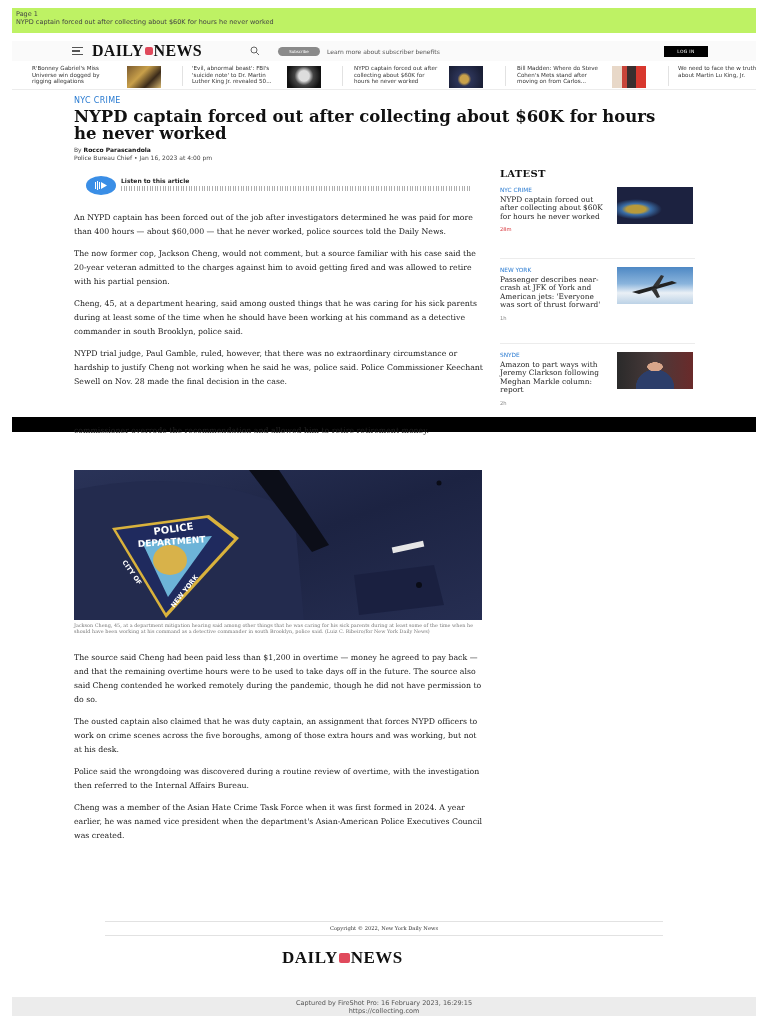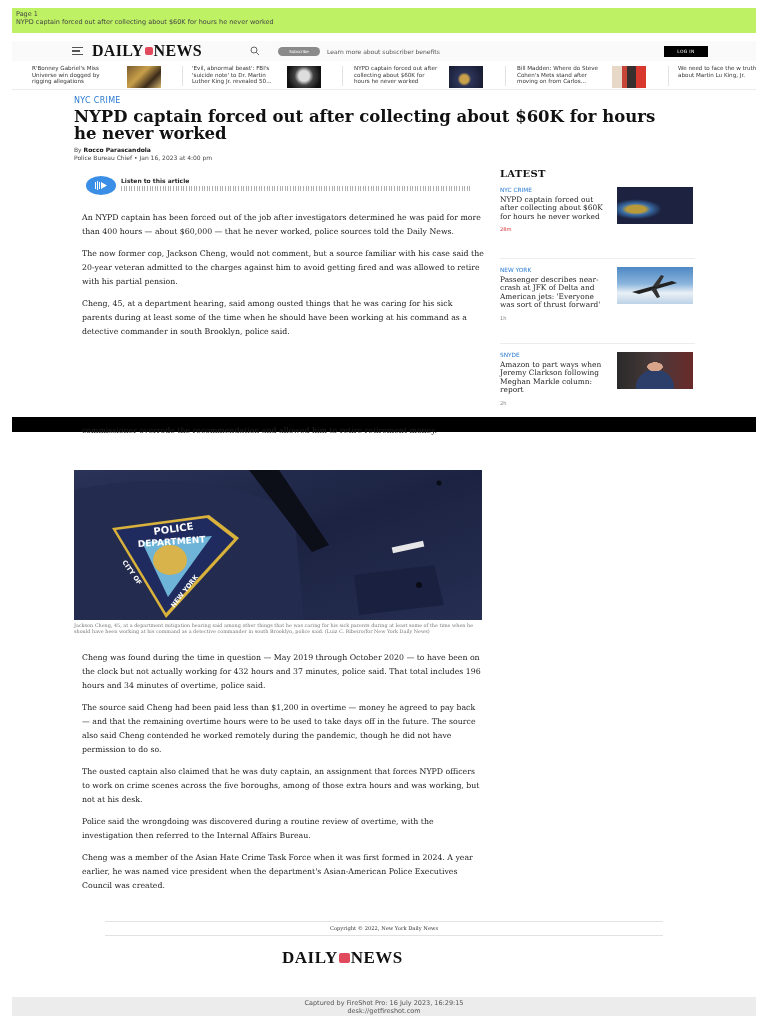--- a/index.html
+++ b/index.html
@@ -69,21 +69,21 @@
   .play-btn {
     position: absolute; left: 0; top: 0; width: 30px; height: 19px; border-radius: 50%;
     background: #3a8ee6; cursor: pointer;
   }
   .play-btn svg { position: absolute; left: 9px; top: 5px; }
   .listen-label { position: absolute; left: 35px; top: 1px; font-family: "DejaVu Sans", sans-serif; font-size: 6px; font-weight: bold; color: #222; }
   .waveform { position: absolute; left: 35px; top: 10px; width: 350px; height: 5px; cursor: pointer;
     background: repeating-linear-gradient(90deg, #999 0 1px, transparent 1px 2.6px); opacity: 0.8; }
 
   .body-text { position: absolute; left: 74px; width: 410px; font-family: "DejaVu Serif", serif; font-size: 7.8px; line-height: 14px; color: #222; }
-  .body-text p { margin-bottom: 8px; margin-left: 8px; }
+  .body-text p { margin-bottom: 8px; }
 
   .sidebar { position: absolute; left: 500px; top: 168px; width: 195px; }
   .latest-title { font-family: "DejaVu Serif", serif; font-weight: bold; font-size: 10px; color: #111; letter-spacing: 0.3px; }
   .latest-item { position: relative; height: 72px; border-bottom: 1px solid #ececec; margin-top: 8px; cursor: pointer; }
   .latest-item .cat { font-family: "DejaVu Sans", sans-serif; font-size: 5.8px; color: #2a7bd1; margin-bottom: 3px; }
   .latest-item .ttl { font-family: "DejaVu Serif", serif; font-size: 7.4px; line-height: 8.4px; color: #222; width: 110px; }
   .latest-item .age { font-family: "DejaVu Sans", sans-serif; font-size: 5.2px; color: #888; margin-top: 5px; }
   .latest-item .age.red { color: #d9383e; }
   .latest-item .img { position: absolute; left: 117px; top: 0; width: 76px; height: 37px; }
 
@@ -170,45 +170,46 @@
     </svg>
   </div>
   <div class="listen-label">Listen to this article</div>
   <div class="waveform"></div>
 </div>
 
 <div class="body-text" style="top:211px">
   <p>An NYPD captain has been forced out of the job after investigators determined he was paid for more than 400 hours — about $60,000 — that he never worked, police sources told the Daily News.</p>
   <p>The now former cop, Jackson Cheng, would not comment, but a source familiar with his case said the 20-year veteran admitted to the charges against him to avoid getting fired and was allowed to retire with his partial pension.</p>
   <p>Cheng, 45, at a department hearing, said among ousted things that he was caring for his sick parents during at least some of the time when he should have been working at his command as a detective commander in south Brooklyn, police said.</p>
+  <p>NYPD trial judge, Paul Gamble, ruled, however, that there was no extraordinary circumstance or hardship to justify Cheng not working when he said he was, police said. Police Commissioner Keechant Sewell on Nov. 28 made the final decision in the case.</p>
 </div>
 
 <div class="sidebar">
   <div class="latest-title">LATEST</div>
   <div class="latest-item" style="height:72px">
     <div class="cat">NYC CRIME</div>
     <div class="ttl">NYPD captain forced out after collecting about $60K for hours he never worked</div>
     <div class="age red">28m</div>
     <div class="img" style="background:radial-gradient(ellipse at 25% 60%,#b89a3a 0 12%,#3a6ea8 18%,#1c2240 32%),linear-gradient(135deg,#1c2240,#2e3660 60%,#151a30);"></div>
   </div>
   <div class="latest-item" style="height:77px">
     <div class="cat">NEW YORK</div>
-    <div class="ttl">Passenger describes near-crash at JFK of Delta and American jets: 'Everyone was sort of thrust forward'</div>
+    <div class="ttl">Passenger describes near-crash at JFK of York and American jets: 'Everyone was sort of thrust forward'</div>
     <div class="age">1h</div>
     <div class="img" style="background:linear-gradient(180deg,#4e88c4 0%,#8ab4dc 45%,#eaf0f6 70%,#bcd2e6 100%);">
       <svg width="76" height="37" viewBox="0 0 76 37">
           <path d="M15 25 L55 14 L60 16 L22 27 Z" fill="#222"></path>
           <path d="M36 19 L44 8 L47 9 L41 20 Z" fill="#333"></path>
           <path d="M34 22 L40 31 L43 30 L39 21 Z" fill="#333"></path>
         </svg>
     </div>
   </div>
   <div class="latest-item" style="height:77px">
     <div class="cat">SNYDE</div>
-    <div class="ttl">Amazon to part ways when Jeremy Clarkson following Meghan Markle column: report</div>
+    <div class="ttl">Amazon to part ways with Jeremy Clarkson following Meghan Markle column: report</div>
     <div class="age">2h</div>
     <div class="img" style="background:radial-gradient(ellipse at 50% 40%,#d8a58a 0 14%,transparent 15%),radial-gradient(ellipse at 50% 95%,#2c3e6a 0 35%,transparent 36%),linear-gradient(90deg,#2a2a2a,#4a3a3a 50%,#6a2a2a);"></div>
   </div>
 </div>
 
 <div class="black-bar"></div>
 
 <div class="body-text" style="top:424px">
   <p>commissioner overrode the recommendation and allowed him to retire retirement money.</p>
 </div>
@@ -237,30 +238,29 @@
       <text x="80" y="65" font-family="DejaVu Sans, sans-serif" font-size="10" font-weight="bold" fill="#fff" transform="rotate(-8 80 65)">POLICE</text>
       <text x="64" y="77" font-family="DejaVu Sans, sans-serif" font-size="9" font-weight="bold" fill="#fff" transform="rotate(-4 64 77)">DEPARTMENT</text>
       <text x="48" y="92" font-family="DejaVu Sans, sans-serif" font-size="6.5" font-weight="bold" fill="#fff" transform="rotate(55 48 92)">CITY OF</text>
       <text x="100" y="138" font-family="DejaVu Sans, sans-serif" font-size="6.5" font-weight="bold" fill="#fff" transform="rotate(-52 100 138)">NEW YORK</text>
     </g>
   </svg>
 </div>
 <div class="caption">Jackson Cheng, 45, at a department mitigation hearing said among other things that he was caring for his sick parents during at least some of the time when he should have been working at his command as a detective commander in south Brooklyn, police said. (Luiz C. Ribeiro/for New York Daily News)</div>
 
 <div class="body-text" style="top:651px">
-  <p>Cheng was found during the time in question — May 2019 through October 2020 — to have been on the clock but not actually working for 432 hours and 37 minutes, police said. That total includes 196 hours and 34 minutes of overtime, police said.</p>
   <p>The source said Cheng had been paid less than $1,200 in overtime — money he agreed to pay back — and that the remaining overtime hours were to be used to take days off in the future. The source also said Cheng contended he worked remotely during the pandemic, though he did not have permission to do so.</p>
   <p>The ousted captain also claimed that he was duty captain, an assignment that forces NYPD officers to work on crime scenes across the five boroughs, among of those extra hours and was working, but not at his desk.</p>
   <p>Police said the wrongdoing was discovered during a routine review of overtime, with the investigation then referred to the Internal Affairs Bureau.</p>
   <p>Cheng was a member of the Asian Hate Crime Task Force when it was first formed in 2024. A year earlier, he was named vice president when the department's Asian-American Police Executives Council was created.</p>
 </div>
 
 <div class="footer-rule" style="top:921px"></div>
 <div class="copyright">Copyright © 2022, New York Daily News</div>
 <div class="footer-rule" style="top:935px"></div>
 <div class="footer-logo">
   <span>DAILY</span><span class="dot"></span><span>NEWS</span>
 </div>
 
 <div class="fs-footer">
-  <div>Captured by FireShot Pro: 16 July 2023, 16:29:15</div>
-  <div>desk://getfireshot.com</div>
+  <div>Captured by FireShot Pro: 16 February 2023, 16:29:15</div>
+  <div>https://collecting.com</div>
 </div>
 
 </body></html>

